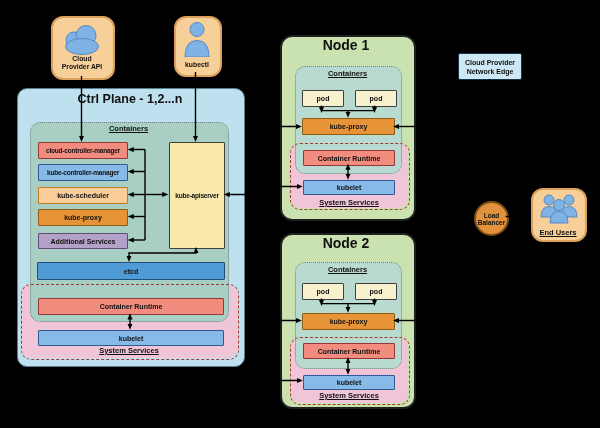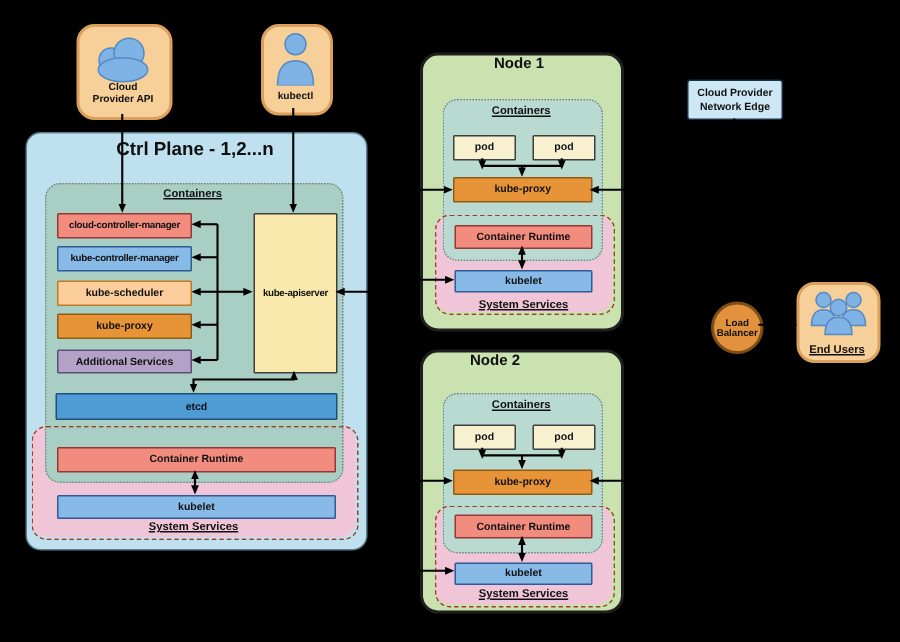--- a/index.html
+++ b/index.html
@@ -25,21 +25,21 @@
   .c-blue{background:#88BAE8;border-color:#2F5B94;}
   .c-etcd{background:#4E9BD5;border-color:#1F4E79;}
   .c-ltorange{background:#FACD9B;border-color:#c07b1e;}
   .c-orange{background:#E79438;border-color:#8f5c12;}
   .c-purple{background:#B3A1C7;border-color:#5d4d7a;}
   .c-yellow{background:#F9E9AC;border-color:#3f3f3f;}
   .c-pod{background:#F7F1CF;border-color:#3f3f3f;}
   
   .lbl{position:absolute;font-weight:bold;color:#101010;text-align:center;z-index:6;white-space:nowrap;}
   .t-cp{font-size:12.5px;}
-  .t-node{font-size:10px;}
+  .t-node{font-size:14px;}
   .t-sm{font-size:7.5px;text-decoration:underline;}
   .t-cap{font-size:6.8px;line-height:8px;}
   .t-ne{font-size:7px;line-height:9px;}
   .t-lb{font-size:6.5px;line-height:7px;}
   .center{display:flex;align-items:center;justify-content:center;flex-direction:column;}
   svg.overlay{position:absolute;left:0;top:0;z-index:9;pointer-events:none;}
   svg.icon{position:absolute;z-index:6;}
 </style>
 </head>
 <body>
@@ -95,21 +95,21 @@
   <div class="lbl t-sm" style="left:295px;top:69px;width:105px;">Containers</div>
   <div class="abs pinkborder" style="left:290px;top:143px;width:118px;height:65px;"></div>
   <div class="lbl t-sm" style="left:290px;top:198px;width:118px;">System Services</div>
   <div class="bar c-pod" style="left:302px;top:90px;width:40px;height:15px;">pod</div>
   <div class="bar c-pod" style="left:355px;top:90px;width:40px;height:15px;">pod</div>
   <div class="bar c-orange" style="left:302px;top:118px;width:91px;height:15px;">kube-proxy</div>
   <div class="bar c-salmon" style="left:303px;top:150px;width:90px;height:14px;">Container Runtime</div>
   <div class="bar c-blue" style="left:303px;top:180px;width:90px;height:13px;">kubelet</div>
 
   <div class="abs node" style="left:280px;top:233px;width:132px;height:172px;"></div>
-  <div class="lbl t-node" style="left:264px;top:235px;width:132px;">Node 2</div>
+  <div class="lbl t-node" style="left:280px;top:235px;width:132px;">Node 2</div>
   <div class="abs pinkfill" style="left:290px;top:337px;width:118px;height:66px;"></div>
   <div class="abs teal light" style="left:295px;top:262px;width:105px;height:105px;"></div>
   <div class="lbl t-sm" style="left:295px;top:265px;width:105px;">Containers</div>
   <div class="abs pinkborder" style="left:290px;top:337px;width:118px;height:66px;"></div>
   <div class="lbl t-sm" style="left:290px;top:391px;width:118px;">System Services</div>
   <div class="bar c-pod" style="left:302px;top:283px;width:40px;height:15px;">pod</div>
   <div class="bar c-pod" style="left:355px;top:283px;width:40px;height:15px;">pod</div>
   <div class="bar c-orange" style="left:302px;top:313px;width:91px;height:15px;">kube-proxy</div>
   <div class="bar c-salmon" style="left:303px;top:343px;width:90px;height:14px;">Container Runtime</div>
   <div class="bar c-blue" style="left:303px;top:375px;width:90px;height:13px;">kubelet</div>

